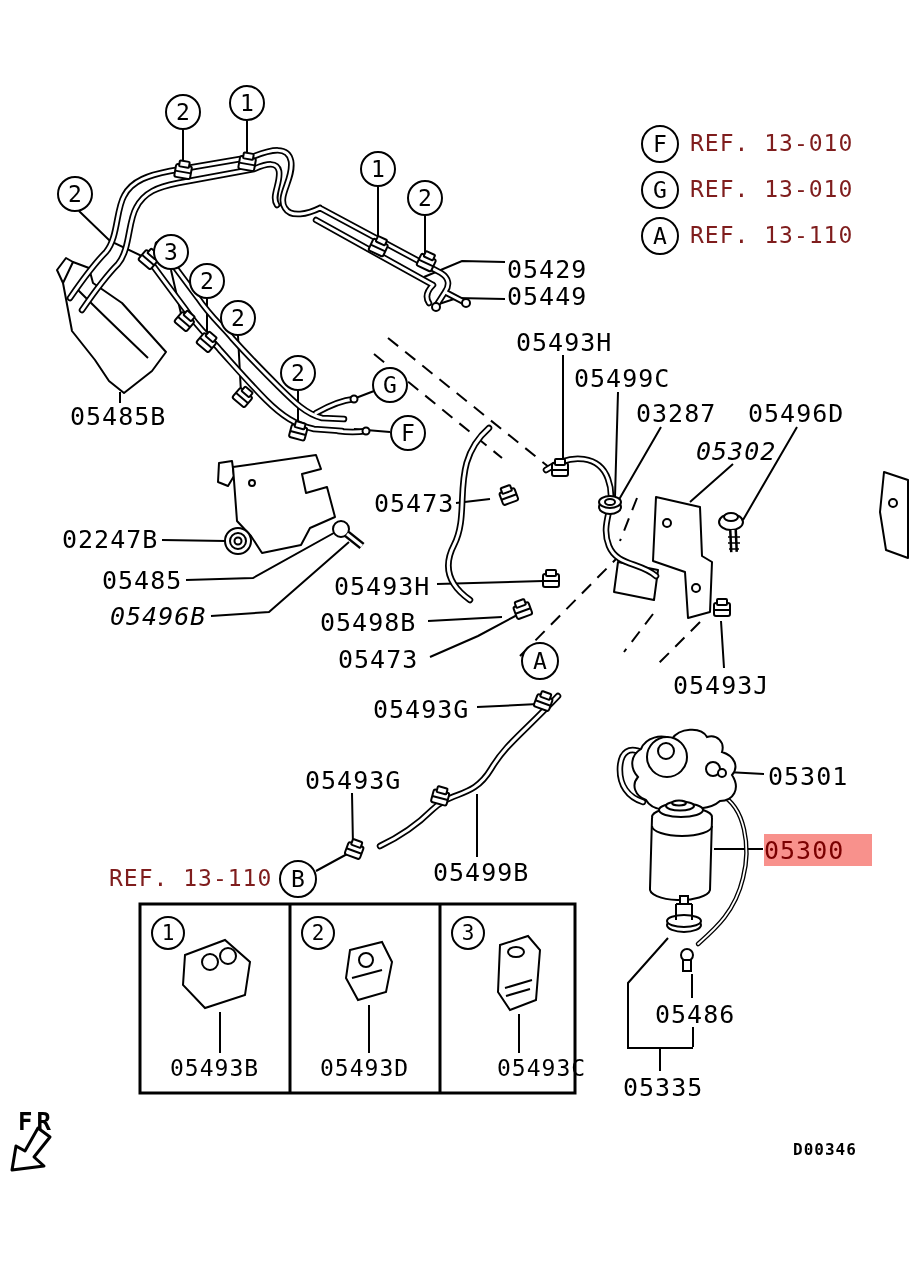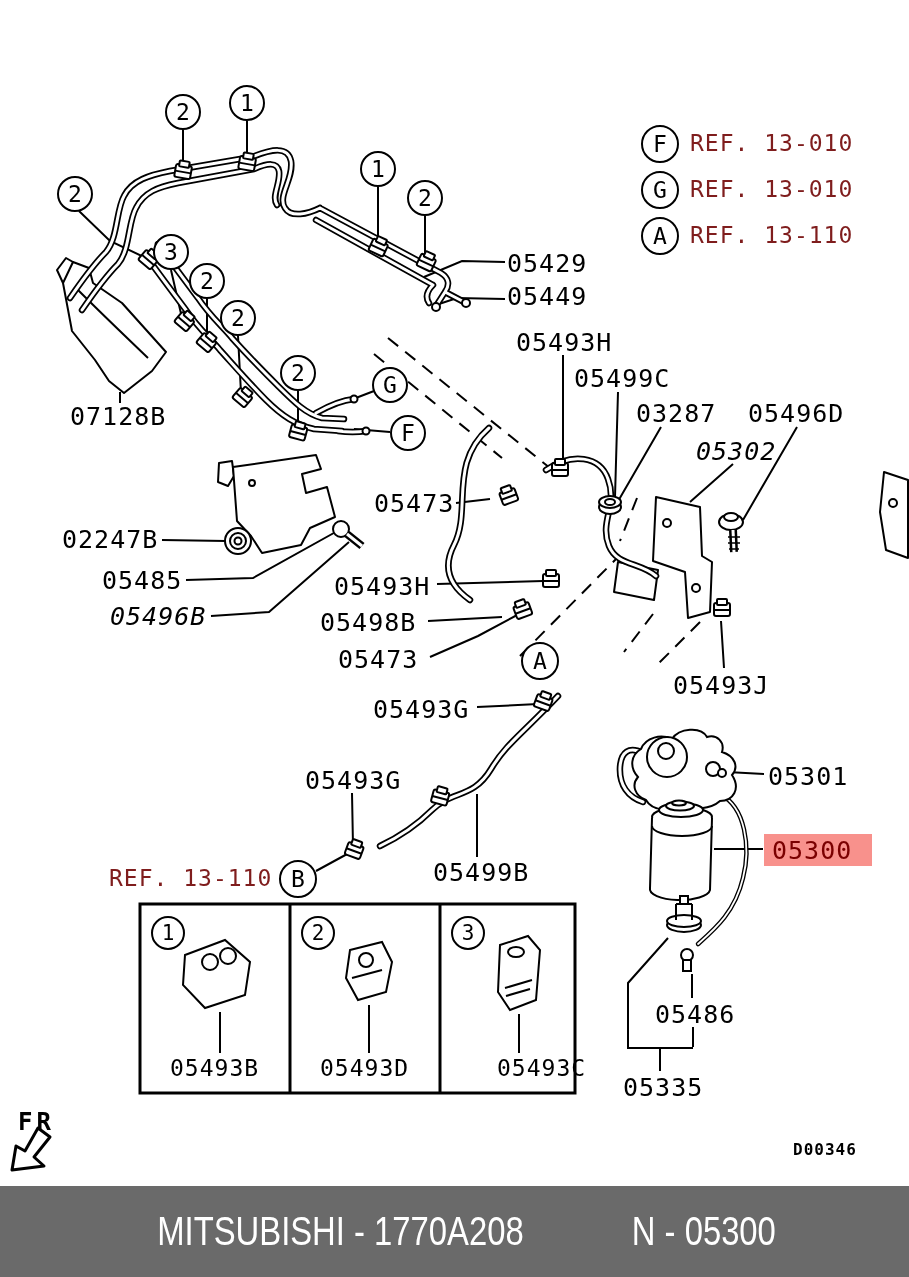--- a/index.html
+++ b/index.html
@@ -10,21 +10,21 @@
           font-size:25px;letter-spacing:1px;line-height:1;color:#000;white-space:nowrap;}
   .plabel.sm{font-size:23px;}
   .reftext{position:absolute;z-index:2;font-family:"DejaVu Sans Mono",monospace;
            font-size:23px;letter-spacing:1px;line-height:1;color:#7f1d1d;white-space:nowrap;}
   .callout{position:absolute;z-index:2;width:36px;height:36px;border:2px solid #000;
            border-radius:50%;background:#fff;box-sizing:border-box;display:flex;
            align-items:center;justify-content:center;font-size:23px;color:#000;}
   .callout.lg{width:38px;height:38px;}
   .callout.md{width:34px;height:34px;font-size:21px;}
   .hlbox{position:absolute;z-index:2;left:764px;top:834px;width:108px;height:32px;
-         background:#f8918c;display:flex;align-items:center;padding-left:8px;
+         background:#f8918c;display:flex;align-items:center;padding-left:0;
          box-sizing:border-box;}
   .hlbox span{font-size:25px;letter-spacing:1px;color:#7b0000;line-height:1;}
   .frlabel{position:absolute;z-index:2;left:18px;top:1108px;font-size:24px;
            font-weight:bold;letter-spacing:4px;color:#000;}
   .doccode{position:absolute;z-index:2;left:793px;top:1140px;font-size:16px;
            font-weight:bold;letter-spacing:1px;color:#000;}
   .footer{position:absolute;z-index:3;left:0;top:1186px;width:909px;height:91px;
           background:#6a6a6a;display:flex;align-items:center;justify-content:center;gap:52px;}
   .footer span{display:inline-block;color:#fff;font-family:"Liberation Sans",sans-serif;
                font-size:40px;transform:scaleX(0.82);white-space:nowrap;}
@@ -238,29 +238,29 @@
   <div class="callout" style="left:390px;top:415px;">
       <span>F</span>
     </div>
   <div class="callout lg" style="left:521px;top:642px;">
       <span>A</span>
     </div>
   <div class="callout lg" style="left:279px;top:860px;">
       <span>B</span>
     </div>
 
-  <div class="plabel" style="left:507px;top:251px;">05429</div>
+  <div class="plabel" style="left:507px;top:257px;">05429</div>
   <div class="plabel" style="left:507px;top:284px;">05449</div>
   <div class="plabel" style="left:516px;top:330px;">05493H</div>
   <div class="plabel" style="left:574px;top:366px;">05499C</div>
   <div class="plabel" style="left:636px;top:401px;">03287</div>
   <div class="plabel" style="left:748px;top:401px;">05496D</div>
   <div class="plabel" style="left:696px;top:439px;font-style:italic;">05302</div>
   <div class="plabel" style="left:374px;top:491px;">05473</div>
-  <div class="plabel" style="left:70px;top:404px;">07128B</div>
+  <div class="plabel" style="left:70px;top:404px;">05485B</div>
   <div class="plabel" style="left:62px;top:527px;">02247B</div>
   <div class="plabel" style="left:102px;top:568px;">05485</div>
   <div class="plabel" style="left:110px;top:604px;font-style:italic;">05496B</div>
   <div class="plabel" style="left:334px;top:574px;">05493H</div>
   <div class="plabel" style="left:320px;top:610px;">05498B</div>
   <div class="plabel" style="left:338px;top:647px;">05473</div>
   <div class="plabel" style="left:373px;top:697px;">05493G</div>
   <div class="plabel" style="left:673px;top:673px;">05493J</div>
   <div class="plabel" style="left:305px;top:768px;">05493G</div>
   <div class="plabel" style="left:433px;top:860px;">05499B</div>
@@ -282,18 +282,14 @@
   <div class="callout md" style="left:451px;top:916px;">
       <span>3</span>
     </div>
   <div class="plabel sm" style="left:170px;top:1057px;">05493B</div>
   <div class="plabel sm" style="left:320px;top:1057px;">05493D</div>
   <div class="plabel sm" style="left:497px;top:1057px;">05493C</div>
 
   <div class="frlabel">FR</div>
   <div class="doccode">D00346</div>
 
-  <div class="footer">
-    <span>MITSUBISHI - 1770A208</span>
-    <span>N - 05300</span>
-  </div>
 
 </div>
 
 </body></html>

